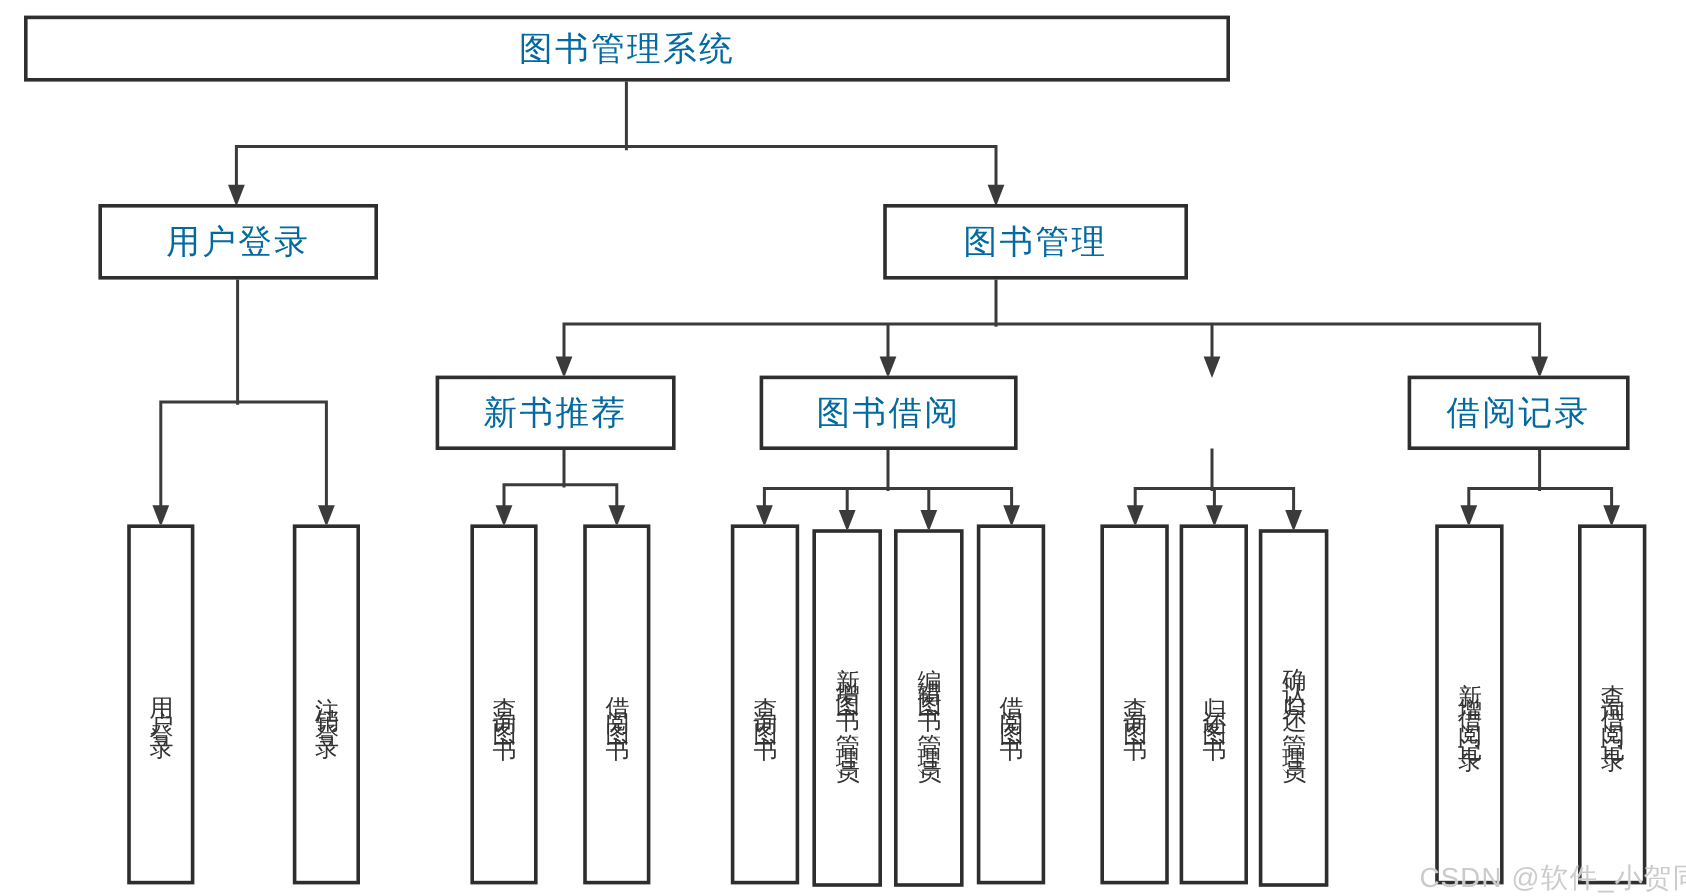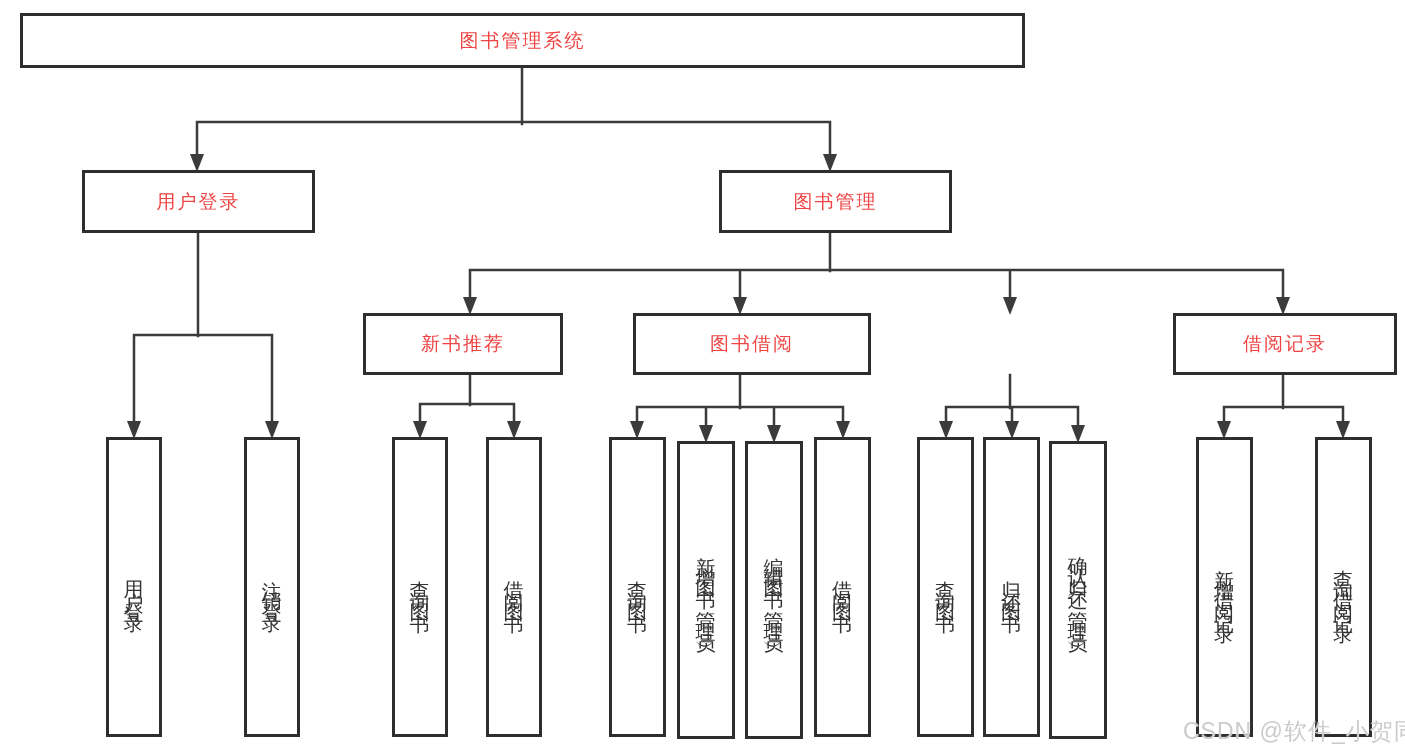--- a/index.html
+++ b/index.html
@@ -19,22 +19,22 @@
   .node {
     position: absolute;
     box-sizing: border-box;
     background: #ffffff;
     border: 3px solid #2e2e2e;
     display: flex;
     align-items: center;
     justify-content: center;
   }
   .hbox .label {
-    font-size: 19px;
-    color: #ef4444;
+    font-size: 28px;
+    color: #0369a1;
     letter-spacing: 2px;
     white-space: nowrap;
   }
   .vbox .label {
     writing-mode: vertical-rl;
     text-orientation: mixed;
     font-size: 20px;
     color: #333333;
     letter-spacing: 11px;
     line-height: 1;
@@ -87,31 +87,31 @@
     </g>
   </svg>
 
   <div class="node hbox" style="left:20px;top:13px;width:1005px;height:55px">
     <span class="label">图书管理系统</span>
   </div>
 
   <div class="node hbox" style="left:82px;top:170px;width:233px;height:63px">
     <span class="label">用户登录</span>
   </div>
-  <div class="node hbox" style="left:719px;top:170px;width:233px;height:63px">
+  <div class="node hbox" style="left:736px;top:170px;width:254px;height:63px">
     <span class="label">图书管理</span>
   </div>
 
   <div class="node hbox" style="left:363px;top:313px;width:200px;height:62px">
     <span class="label">新书推荐</span>
   </div>
-  <div class="node hbox" style="left:633px;top:313px;width:238px;height:62px">
+  <div class="node hbox" style="left:633px;top:313px;width:215px;height:62px">
     <span class="label">图书借阅</span>
   </div>
-  <div class="node hbox" style="left:1173px;top:313px;width:224px;height:62px">
+  <div class="node hbox" style="left:1173px;top:313px;width:185px;height:62px">
     <span class="label">借阅记录</span>
   </div>
 
   <div class="node vbox" style="left:106px;top:437px;width:56px;height:300px">
     <span class="label">用户登录</span>
   </div>
   <div class="node vbox" style="left:244px;top:437px;width:56px;height:300px">
     <span class="label">注销登录</span>
   </div>
 

